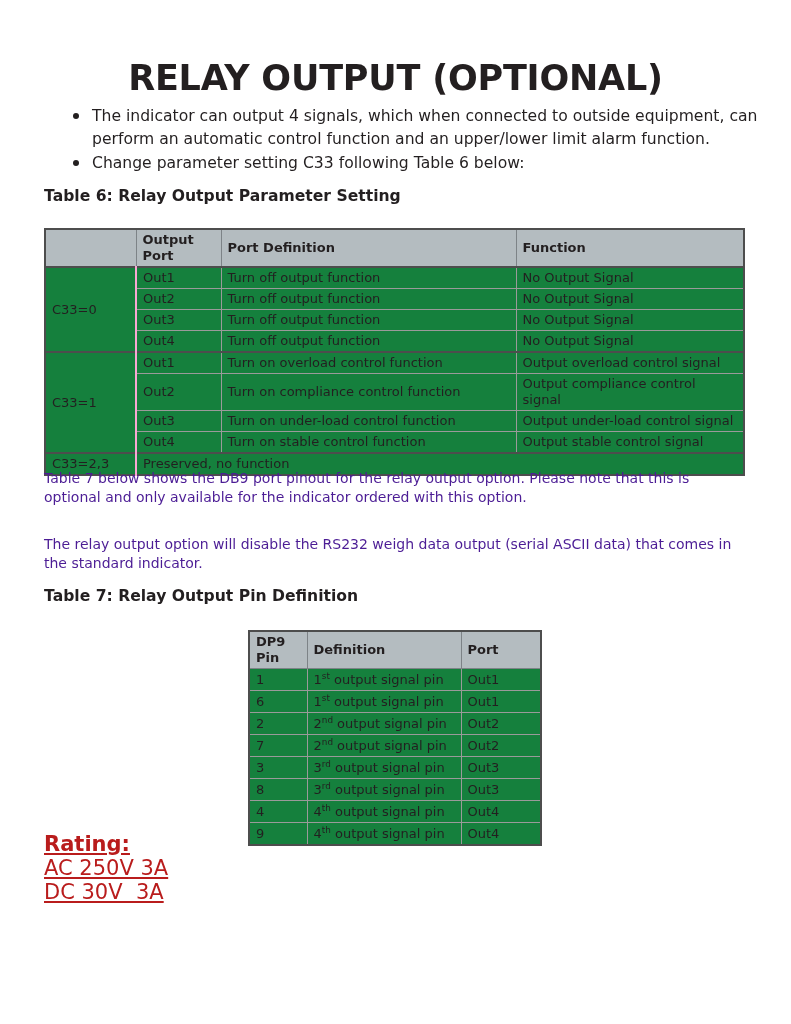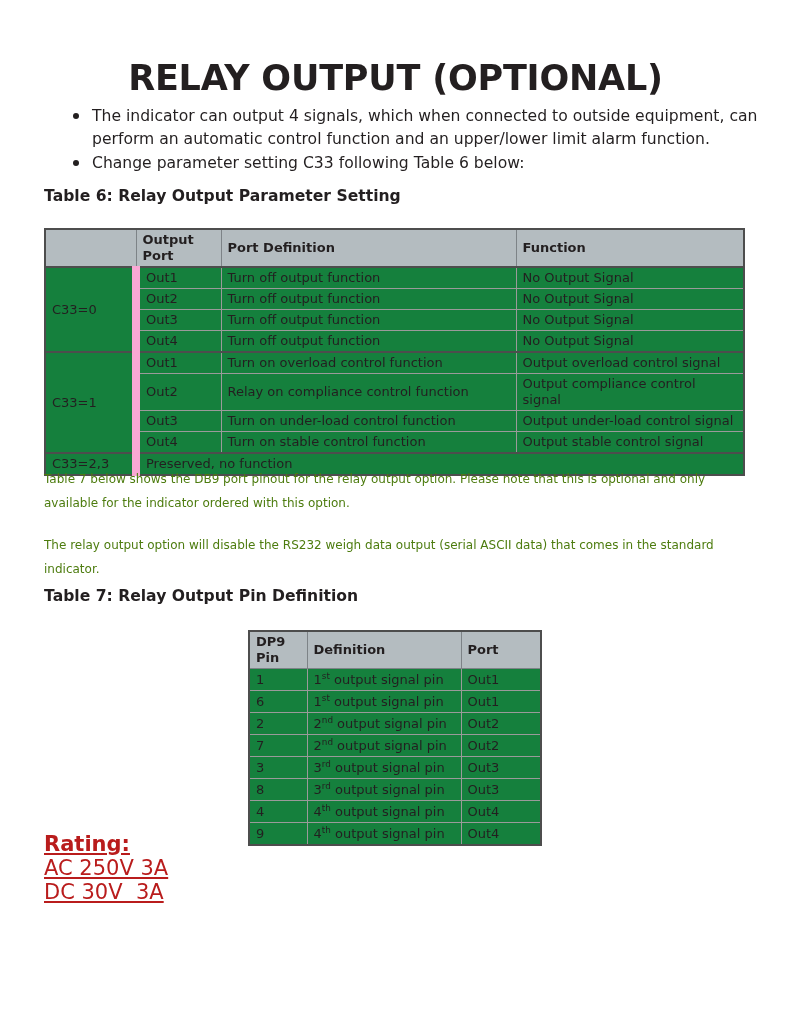--- a/index.html
+++ b/index.html
@@ -74,23 +74,23 @@
     color: #231f20;
     white-space: nowrap;
     text-align: right;
   }
   #heading-table6 { left: 44px; top: 187px; }
   #heading-table7 { left: 44px; top: 587px; }
 
   
   .body-para {
     position: absolute;
-    font-size: 12px;
-    line-height: 24px;
-    color: #4d7c0f;
+    font-size: 14px;
+    line-height: 19px;
+    color: #4c1d95;
     width: 706px;
     left: 44px;
   }
   #para-1 { top: 455px; }
   #para-2 { top: 521px; }
 
   
   table.doc-table {
     position: absolute;
     border-collapse: collapse;
@@ -117,21 +117,21 @@
 
   
   #table-6 {
     left: 44px;
     top: 228px;
     width: 701px;
     border: 2px solid #4d4d4d;
   }
   #table-6 td.group-cell {
     vertical-align: middle;
-    border-right: 8px solid #f9a8d4;
+    border-right: 2px solid #f9a8d4;
   }
   #table-6 .c-group  { width: 91px; }
   #table-6 .c-port   { width: 85px; }
   #table-6 .c-def    { width: 295px; }
   #table-6 .c-func   { width: 228px; }
   #table-6 tr.group-start td { border-top: 2px solid #4d4d4d; }
 
   
   #table-7 {
     left: 248px;
@@ -228,21 +228,21 @@
       </tr>
 
       <tr class="group-start">
         <td class="group-cell" rowspan="4">C33=1</td>
         <td>Out1</td>
         <td>Turn on overload control function</td>
         <td>Output overload control signal</td>
       </tr>
       <tr>
         <td>Out2</td>
-        <td>Relay on compliance control function</td>
+        <td>Turn on compliance control function</td>
         <td>Output compliance control signal</td>
       </tr>
       <tr>
         <td>Out3</td>
         <td>Turn on under-load control function</td>
         <td>Output under-load control signal</td>
       </tr>
       <tr>
         <td>Out4</td>
         <td>Turn on stable control function</td>

